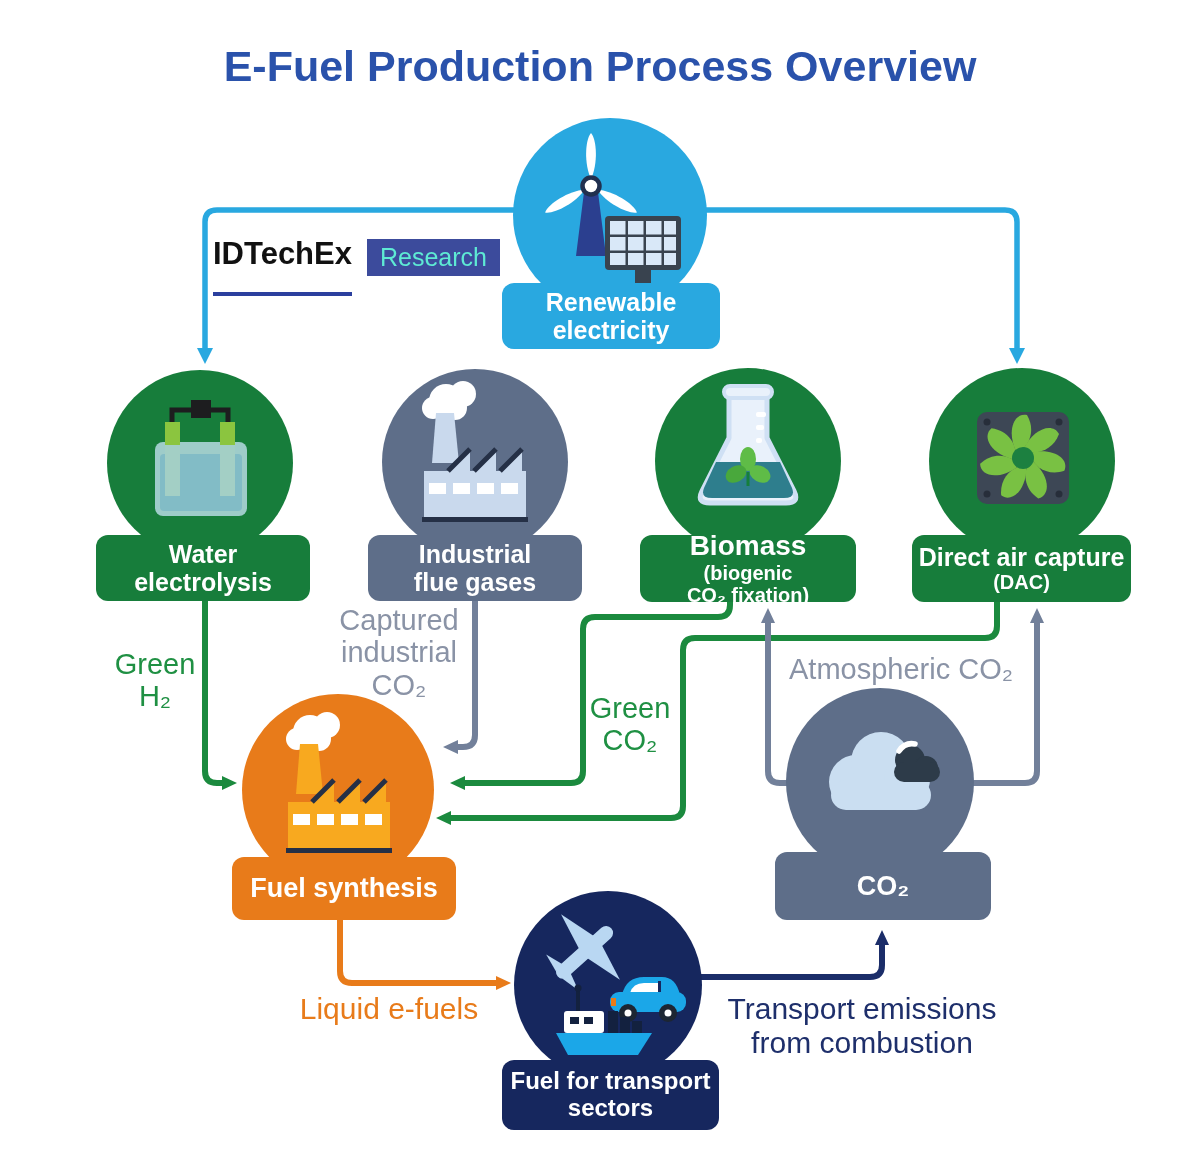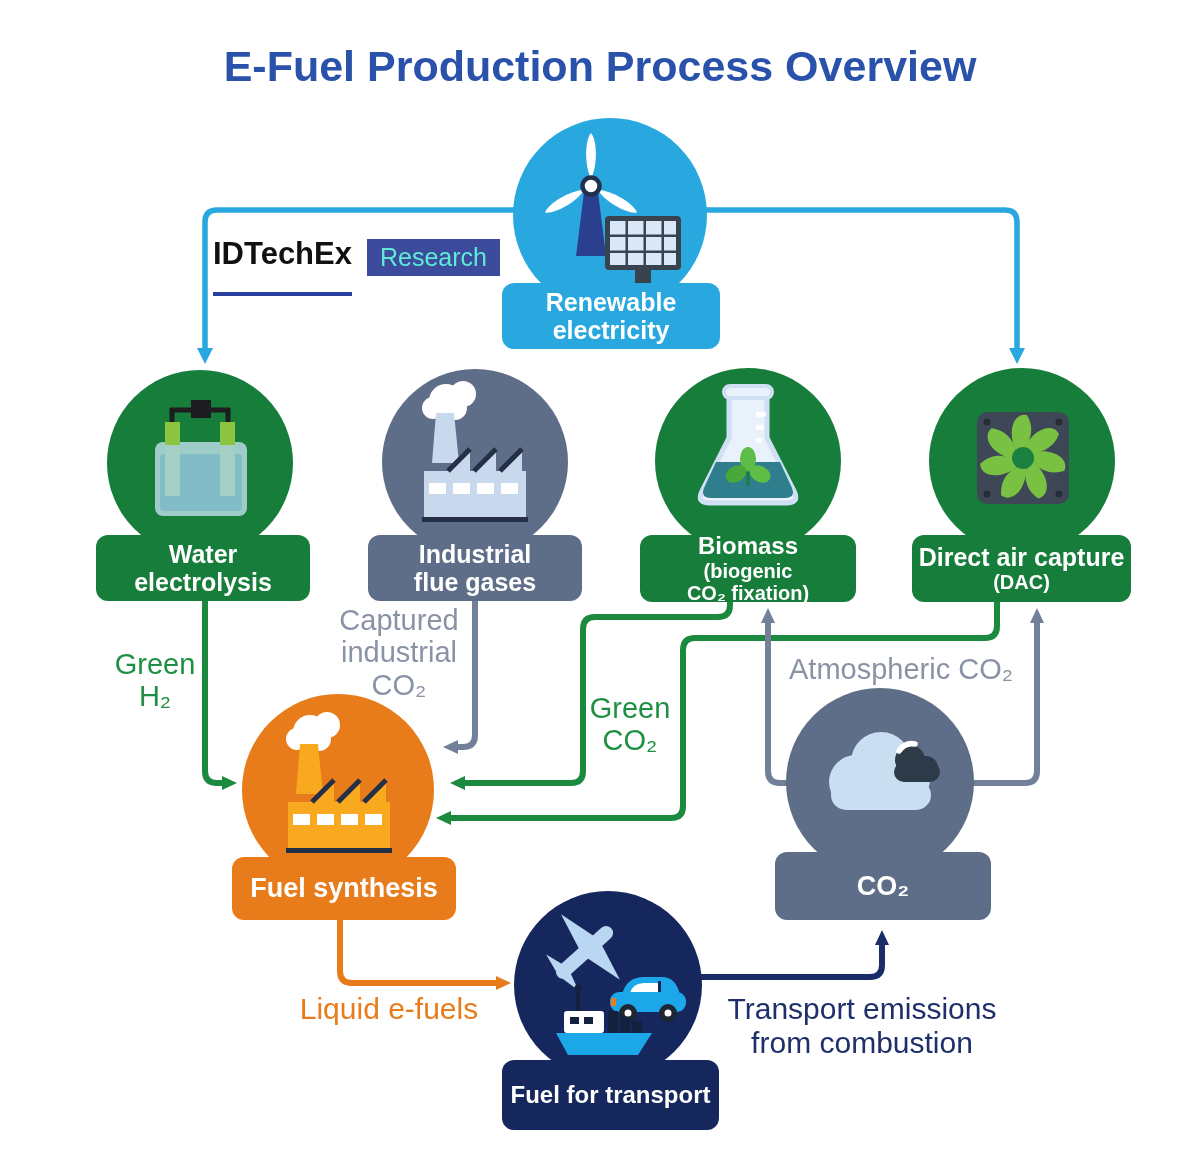--- a/index.html
+++ b/index.html
@@ -32,21 +32,21 @@
   .nlabel span{display:block;}
   #l-renewable{left:502px;top:283px;width:218px;height:66px;background:#29a8e0;}
   #l-water{left:96px;top:535px;width:214px;height:66px;background:#177d3b;}
   #l-industrial{left:368px;top:535px;width:214px;height:66px;background:#5e6e89;}
   #l-biomass{left:640px;top:535px;width:216px;height:67px;background:#177d3b;}
   #l-dac{left:912px;top:535px;width:219px;height:67px;background:#177d3b;}
   #l-fuel{left:232px;top:857px;width:224px;height:63px;background:#e87b1a;font-size:27px;}
   #l-co2{left:775px;top:852px;width:216px;height:68px;background:#5e6e89;font-size:27px;}
   #l-transport{left:502px;top:1060px;width:217px;height:70px;background:#16275e;font-size:24px;}
   .small{font-size:20px;font-weight:bold;}
-  .big{font-size:24px;}
+  .big{font-size:28px;}
   
   .flabel{position:absolute;z-index:4;transform:translateX(-50%);text-align:center;
           font-size:29px;line-height:1.12;white-space:nowrap;}
   .flabel span{display:block;}
   #f-greenh2{left:155px;top:648px;color:#1f9043;}
   #f-captured{left:399px;top:604px;color:#8a93a6;}
   #f-greenco2{left:630px;top:692px;color:#1f9043;}
   #f-atmos{left:901px;top:653px;color:#8a93a6;}
   #f-liquid{left:389px;top:992px;color:#e87b1a;font-size:30px;}
   #f-transem{left:862px;top:992px;color:#1e2f6b;font-size:30px;}
@@ -304,20 +304,21 @@
       <span class="small">(DAC)</span>
   </div>
   <div class="nlabel" id="l-fuel">
     <span>Fuel synthesis</span>
   </div>
   <div class="nlabel" id="l-co2">
     <span>CO₂</span>
   </div>
   <div class="nlabel" id="l-transport">
     <span>Fuel for transport</span>
+      <span>sectors</span>
   </div>
 
   <div class="flabel" id="f-greenh2">
     <span>Green</span>
       <span>H₂</span>
   </div>
   <div class="flabel" id="f-captured">
     <span>Captured</span>
       <span>industrial</span>
       <span>CO₂</span>

